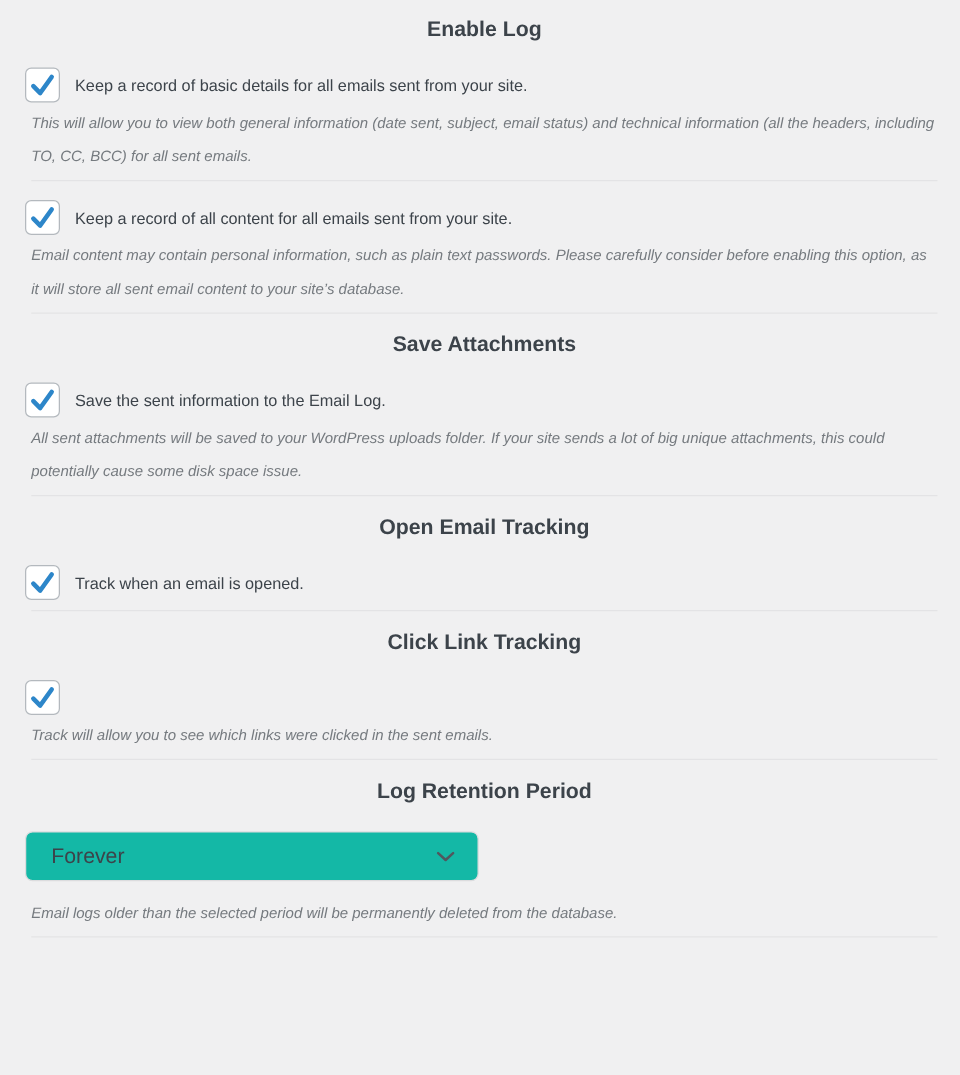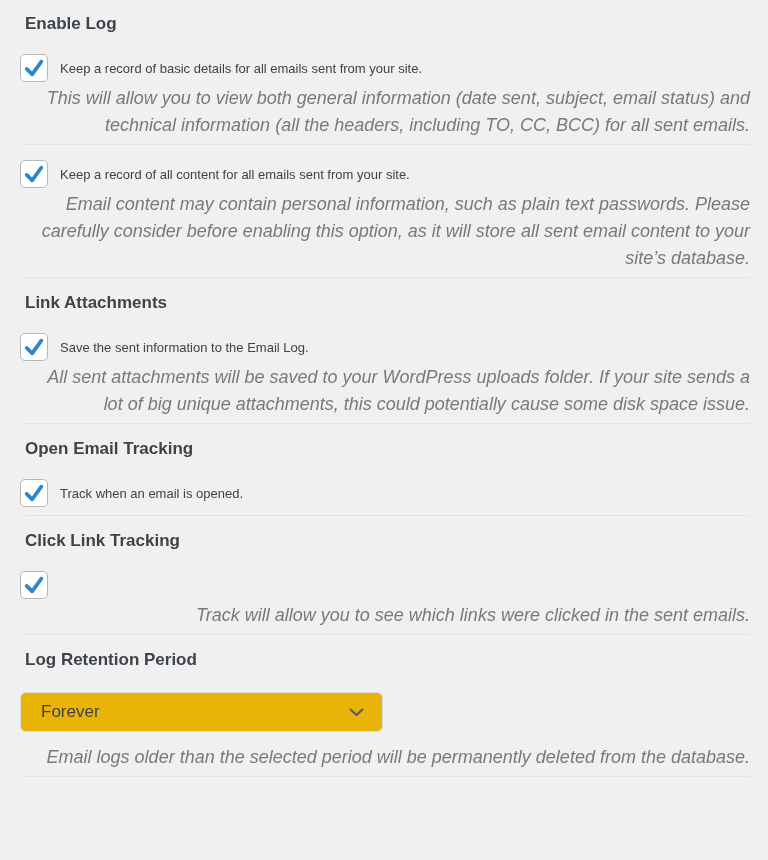--- a/index.html
+++ b/index.html
@@ -18,20 +18,21 @@
     padding: 15px 0 5px 0;
     border-bottom: 1px solid #e3e3e5;
   }
   .section:first-child { padding-top: 14px; }
   .section-heading {
     font-size: 17px;
     font-weight: bold;
     line-height: 20px;
     color: #3c434a;
     margin: 0 0 20px 0;
+    text-align: center;
   }
   .checkbox-row {
     display: flex;
     align-items: center;
     margin: 0 0 3px -5px;
   }
   .checkbox {
     width: 28px;
     height: 28px;
     flex: 0 0 28px;
@@ -44,32 +45,31 @@
     cursor: pointer;
   }
   .checkbox svg { display: block; }
   .checkbox-label {
     margin-left: 12px;
     font-size: 13px;
     color: #3c434a;
     cursor: pointer;
   }
   .description {
-    font-size: 18px;
+    font-size: 12px;
     font-style: italic;
     line-height: 27px;
     color: #757a7f;
     max-width: 725px;
-    text-align: right;
   }
   .select-box {
     margin: 22px 0 12px -5px;
     width: 363px;
     height: 40px;
-    background: #eab308;
+    background: #14b8a6;
     border: 1px solid #dcdcde;
     border-radius: 6px;
     display: flex;
     align-items: center;
     justify-content: space-between;
     padding: 0 18px 0 20px;
     cursor: pointer;
   }
   .select-value {
     font-size: 17px;
@@ -105,21 +105,21 @@
               <polyline points="4,13 10,19 20,5" stroke="#2d86c9" stroke-width="4" stroke-linecap="round" stroke-linejoin="round"></polyline>
             </svg>
           </span>
       </span>
       <span class="checkbox-label">Keep a record of all content for all emails sent from your site.</span>
     </div>
     <p class="description">Email content may contain personal information, such as plain text passwords. Please carefully consider before enabling this option, as it will store all sent email content to your site’s database.</p>
   </div>
 
   <div class="section">
-    <h3 class="section-heading">Link Attachments</h3>
+    <h3 class="section-heading">Save Attachments</h3>
     <div class="checkbox-row">
       <span class="checkbox">
         <span>
             <svg width="22" height="22" viewBox="0 0 24 24" fill="none">
               <polyline points="4,13 10,19 20,5" stroke="#2d86c9" stroke-width="4" stroke-linecap="round" stroke-linejoin="round"></polyline>
             </svg>
           </span>
       </span>
       <span class="checkbox-label">Save the sent information to the Email Log.</span>
     </div>

